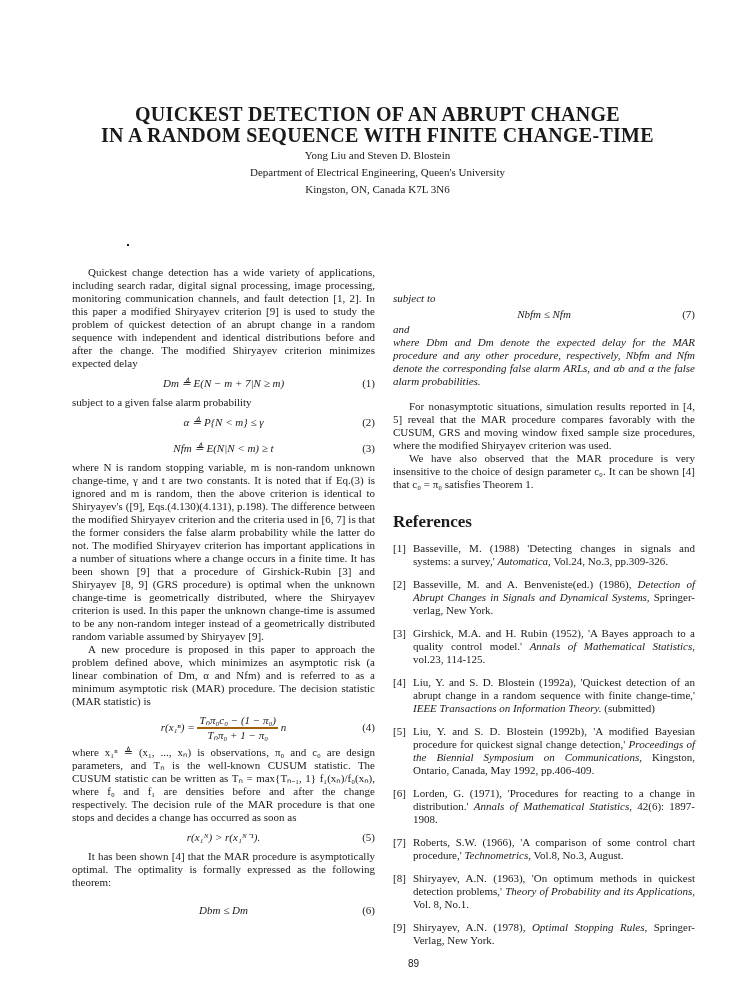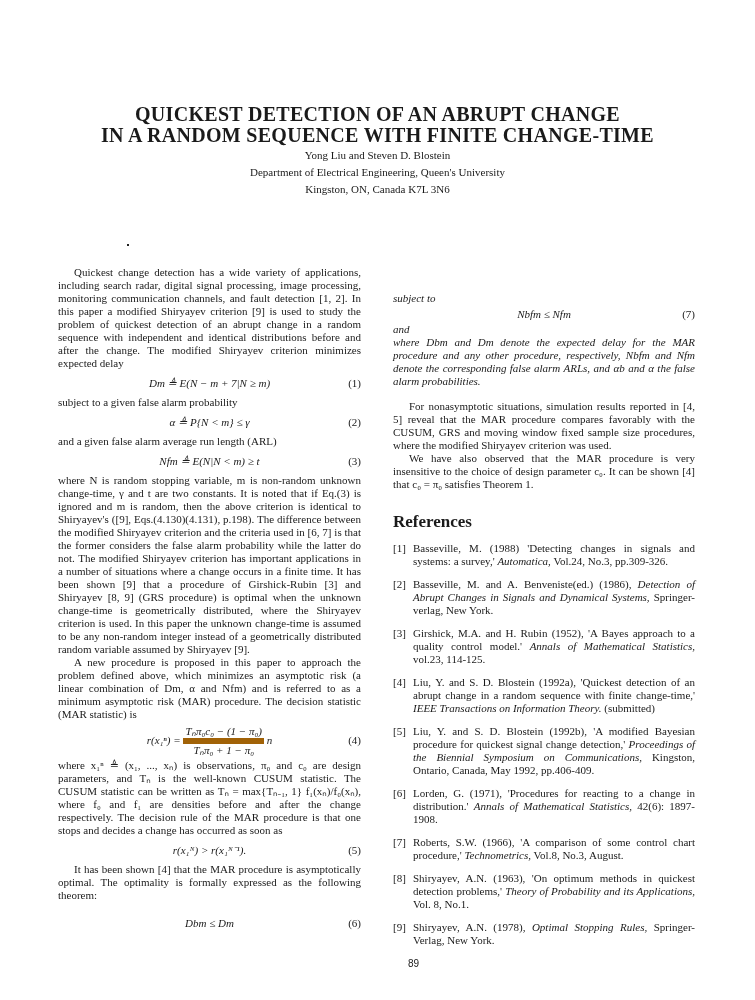--- a/index.html
+++ b/index.html
@@ -6,39 +6,39 @@
   body { width:755px; height:1000px; position:relative; overflow:hidden;
          font-family:"DejaVu Serif", "Liberation Serif", serif; color:#1a1a1a; }
   .title { position:absolute; left:0; width:755px; top:104px; text-align:center;
            font-family:"Liberation Serif", serif; font-size:20px; font-weight:bold;
            letter-spacing:0.3px; line-height:21px; }
   .authors { position:absolute; left:0; width:755px; top:147px; text-align:center;
              font-family:"Liberation Serif", serif; font-size:11px; line-height:17px; }
   .dot { position:absolute; left:127px; top:244px; width:1.5px; height:1.5px; background:#222; }
   .col { position:absolute; font-family:"Liberation Serif", serif; font-size:11px;
          line-height:13px; text-align:justify; }
-  .col.left { left:58px; width:303px; top:266px; }
+  .col.left { left:72px; width:303px; top:266px; }
   .col.right { left:393px; width:302px; top:292px; }
   p { margin:0; }
   .indent { text-indent:16px; }
   .eq { position:relative; height:26px; line-height:26px; text-align:center; font-style:italic; }
   .eq .num { position:absolute; right:0; top:0; font-style:normal; }
   .eq.tall { height:38px; line-height:38px; }
   .gap8 { height:8px; }
   .gap12 { height:12px; }
   .it { font-style:italic; }
   .thm-head { font-weight:bold; font-style:normal; }
   .refs-title { font-family:"Liberation Serif", serif; font-size:17px; font-weight:bold;
                 margin:24px 0 14px 0; text-align:left; }
   .ref { position:relative; padding-left:20px; margin-bottom:10px; text-align:justify; }
   .ref .rn { position:absolute; left:0; top:0; }
   .pageno { position:absolute; left:0; width:755px; top:958px; text-align:center;
             font-family:"Liberation Sans", sans-serif; font-size:10px;margin-left:36px; }
   .frac { display:inline-block; vertical-align:middle; text-align:center; line-height:13px; }
-  .frac .n { display:block; border-bottom:6px solid #a16207; padding:0 2px;text-align:right; }
+  .frac .n { display:block; border-bottom:2px solid #a16207; padding:0 2px;text-align:right; }
   .frac .d { display:block; padding:0 2px; }
 </style>
 </head>
 <body>
 
 <div class="title">
   <div>QUICKEST DETECTION OF AN ABRUPT CHANGE</div>
   <div>IN A RANDOM SEQUENCE WITH FINITE CHANGE-TIME</div>
 </div>
 
@@ -54,21 +54,20 @@
   <p class="indent">Quickest change detection has a wide variety of applications, including search radar, digital signal processing, image processing, monitoring communication channels, and fault detection [1, 2]. In this paper a modified Shiryayev criterion [9] is used to study the problem of quickest detection of an abrupt change in a random sequence with independent and identical distributions before and after the change. The modified Shiryayev criterion minimizes expected delay</p>
   <div class="eq">
     <span>Dm ≜ E(N − m + 7|N ≥ m)</span>
     <span class="num">(1)</span>
   </div>
   <p>subject to a given false alarm probability</p>
   <div class="eq">
     <span>α ≜ P{N &lt; m} ≤ γ</span>
     <span class="num">(2)</span>
   </div>
-  <p>and a given false alarm average run length (ARL)</p>
   <div class="eq">
     <span>Nfm ≜ E(N|N &lt; m) ≥ t</span>
     <span class="num">(3)</span>
   </div>
   <p>where N is random stopping variable, m is non-random unknown change-time, γ and t are two constants. It is noted that if Eq.(3) is ignored and m is random, then the above criterion is identical to Shiryayev's ([9], Eqs.(4.130)(4.131), p.198). The difference between the modified Shiryayev criterion and the criteria used in [6, 7] is that the former considers the false alarm probability while the latter do not. The modified Shiryayev criterion has important applications in a number of situations where a change occurs in a finite time. It has been shown [9] that a procedure of Girshick-Rubin [3] and Shiryayev [8, 9] (GRS procedure) is optimal when the unknown change-time is geometrically distributed, where the Shiryayev criterion is used. In this paper the unknown change-time is assumed to be any non-random integer instead of a geometrically distributed random variable assumed by Shiryayev [9].</p>
   <p class="indent">A new procedure is proposed in this paper to approach the problem defined above, which minimizes an asymptotic risk (a linear combination of Dm, α and Nfm) and is referred to as a minimum asymptotic risk (MAR) procedure. The decision statistic (MAR statistic) is</p>
   <div class="eq tall">
     <span>r(x₁ⁿ) =</span>
     <span class="frac">
       <span class="n">Tₙπ₀c₀ − (1 − π₀)</span>

